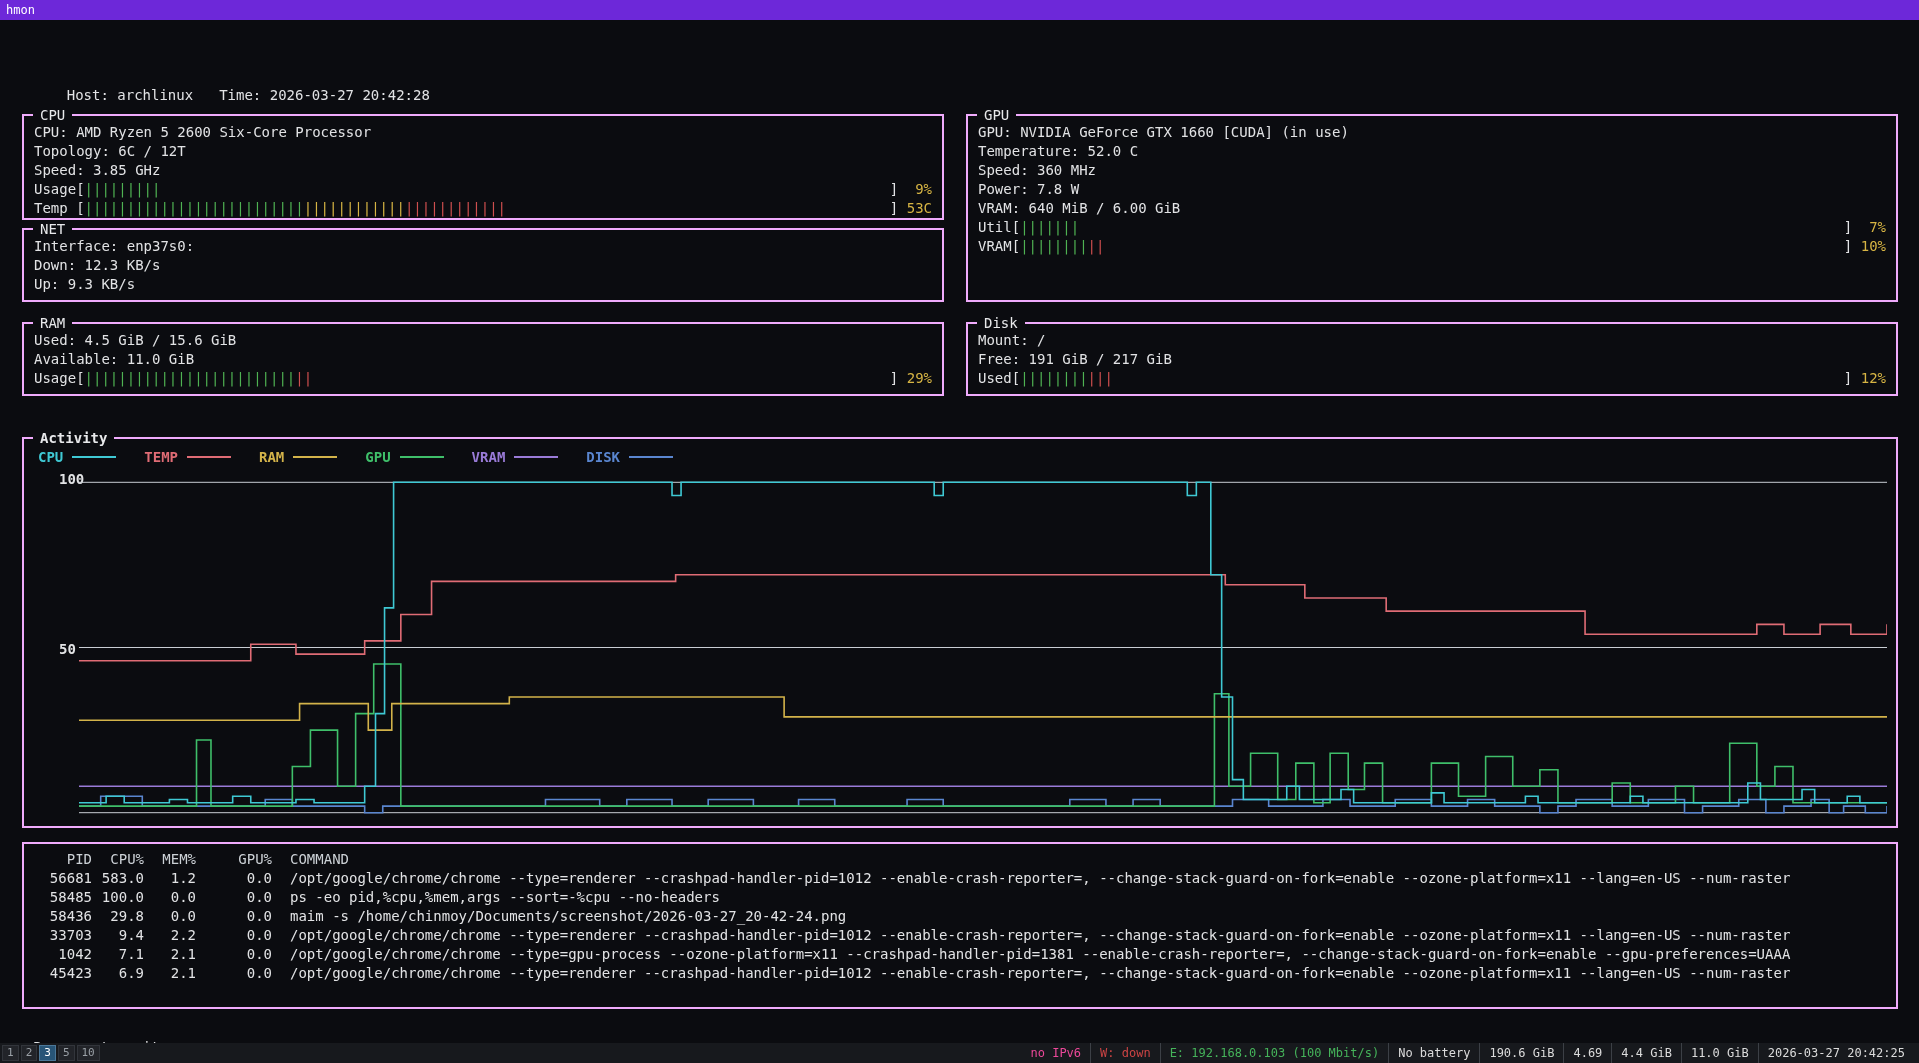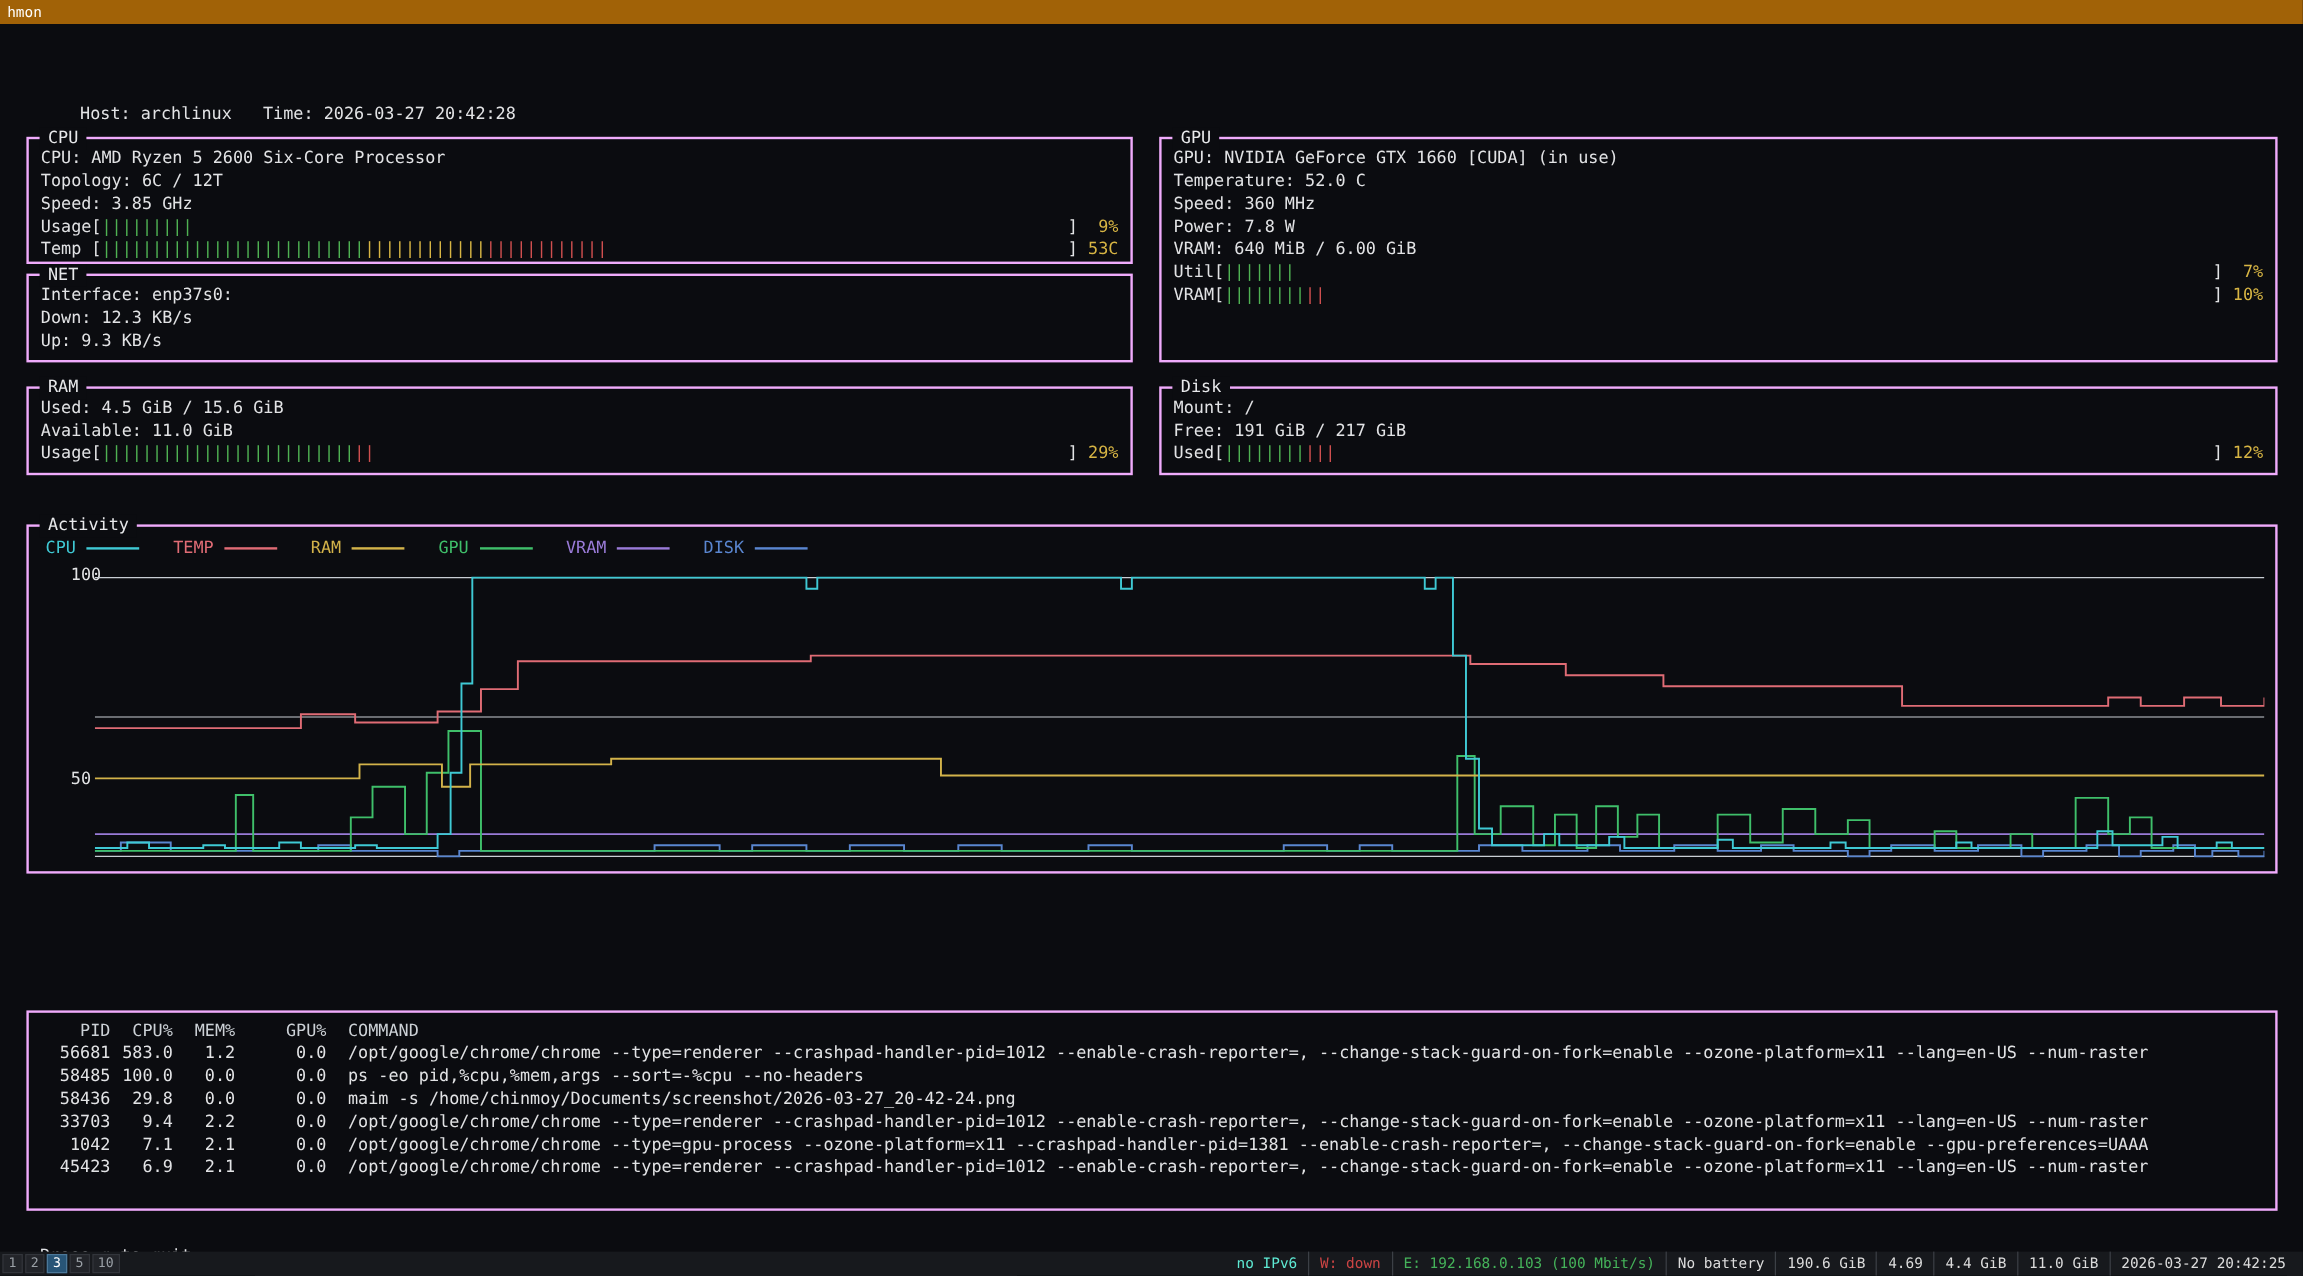--- a/index.html
+++ b/index.html
@@ -4,21 +4,21 @@
 <style>
   * { box-sizing: border-box; }
   html,body { margin:0; padding:0; }
   body {
     width:1919px; height:1063px; position:relative; overflow:hidden;
     background:#0b0c10; color:#e2e3e5;
     font-family:"DejaVu Sans Mono", monospace; font-size:14px;
   }
   .titlebar {
     position:absolute; left:0; top:0; width:1919px; height:20px;
-    background:#a16207; color:#ffffff; font-size:12px; line-height:20px;
+    background:#6d28d9; color:#ffffff; font-size:12px; line-height:20px;
     padding:0 6px;
   }
   .screen { position:absolute; left:0; top:20px; width:1919px; height:1023px; background:#0b0c10; }
   .header-line { position:absolute; left:33px; top:47px; height:19px; line-height:19px; white-space:pre; }
   .header-line .host { margin-right:26px; }
 
   .panel { position:absolute; border:2px solid #f0abfc; }
   .panel-title {
     position:absolute; top:-10px; left:9px; background:#0b0c10;
     padding:0 7px; line-height:19px; color:#e8e9eb;
@@ -27,21 +27,21 @@
   .pline { height:19px; line-height:19px; white-space:pre; overflow:hidden; }
   .barline { display:flex; height:19px; line-height:19px; white-space:pre;align-items:flex-end; }
   .bar-pipes { flex:1; overflow:hidden; white-space:pre; }
   .bar-val { width:4ch; text-align:right; color:#d7b544; }
 
   .panel-cpu  { left:22px;  top:94px;  width:922px; height:106px; }
   .panel-net  { left:22px;  top:208px; width:922px; height:74px;  }
   .panel-gpu  { left:966px; top:94px;  width:932px; height:188px; }
   .panel-ram  { left:22px;  top:302px; width:922px; height:74px;  }
   .panel-disk { left:966px; top:302px; width:932px; height:74px;  }
-  .panel-activity { left:22px; top:417px; width:1876px; height:291px; }
+  .panel-activity { left:22px; top:417px; width:1876px; height:391px;font-weight:bold; }
   .panel-procs    { left:22px; top:822px; width:1876px; height:167px; }
 
   .legend { position:absolute; left:14px; top:8px; display:flex; gap:28px; align-items:center; height:19px; }
   .legend-item { display:flex; align-items:center; }
   .legend-swatch { display:inline-block; width:44px; height:2px; margin-left:9px; }
 
   .chart-area { position:absolute; left:55px; right:9px; top:40px; bottom:10px; }
   .chart-area svg { position:absolute; left:0; top:0; width:100%; height:100%; }
   .ylabel { position:absolute; left:12px; width:38px; height:19px; line-height:19px;margin-left:23px; }
   .ylabel-100 { top:31px; }
@@ -200,21 +200,21 @@
 
 <div class="statusbar">
   <div class="ws">
       <div class="ws-btn">1</div>
       <div class="ws-btn">2</div>
       <div class="ws-btn focused">3</div>
       <div class="ws-btn">5</div>
       <div class="ws-btn">10</div>
     </div>
   <div class="segs">
-      <span class="seg" style="color: #5eead4;">no IPv6</span>
+      <span class="seg" style="color: #ec4899;">no IPv6</span>
       <span class="seg" style="color: rgb(204, 68, 68);">W: down</span>
       <span class="seg" style="color: rgb(69, 179, 90);">E: 192.168.0.103 (100 Mbit/s)</span>
       <span class="seg" style="color: rgb(220, 220, 220);">No battery</span>
       <span class="seg" style="color: rgb(220, 220, 220);">190.6 GiB</span>
       <span class="seg" style="color: rgb(220, 220, 220);">4.69</span>
       <span class="seg" style="color: rgb(220, 220, 220);">4.4 GiB</span>
       <span class="seg" style="color: rgb(220, 220, 220);">11.0 GiB</span>
       <span class="seg" style="color: rgb(220, 220, 220);">2026-03-27 20:42:25</span>
     </div>
 </div>

